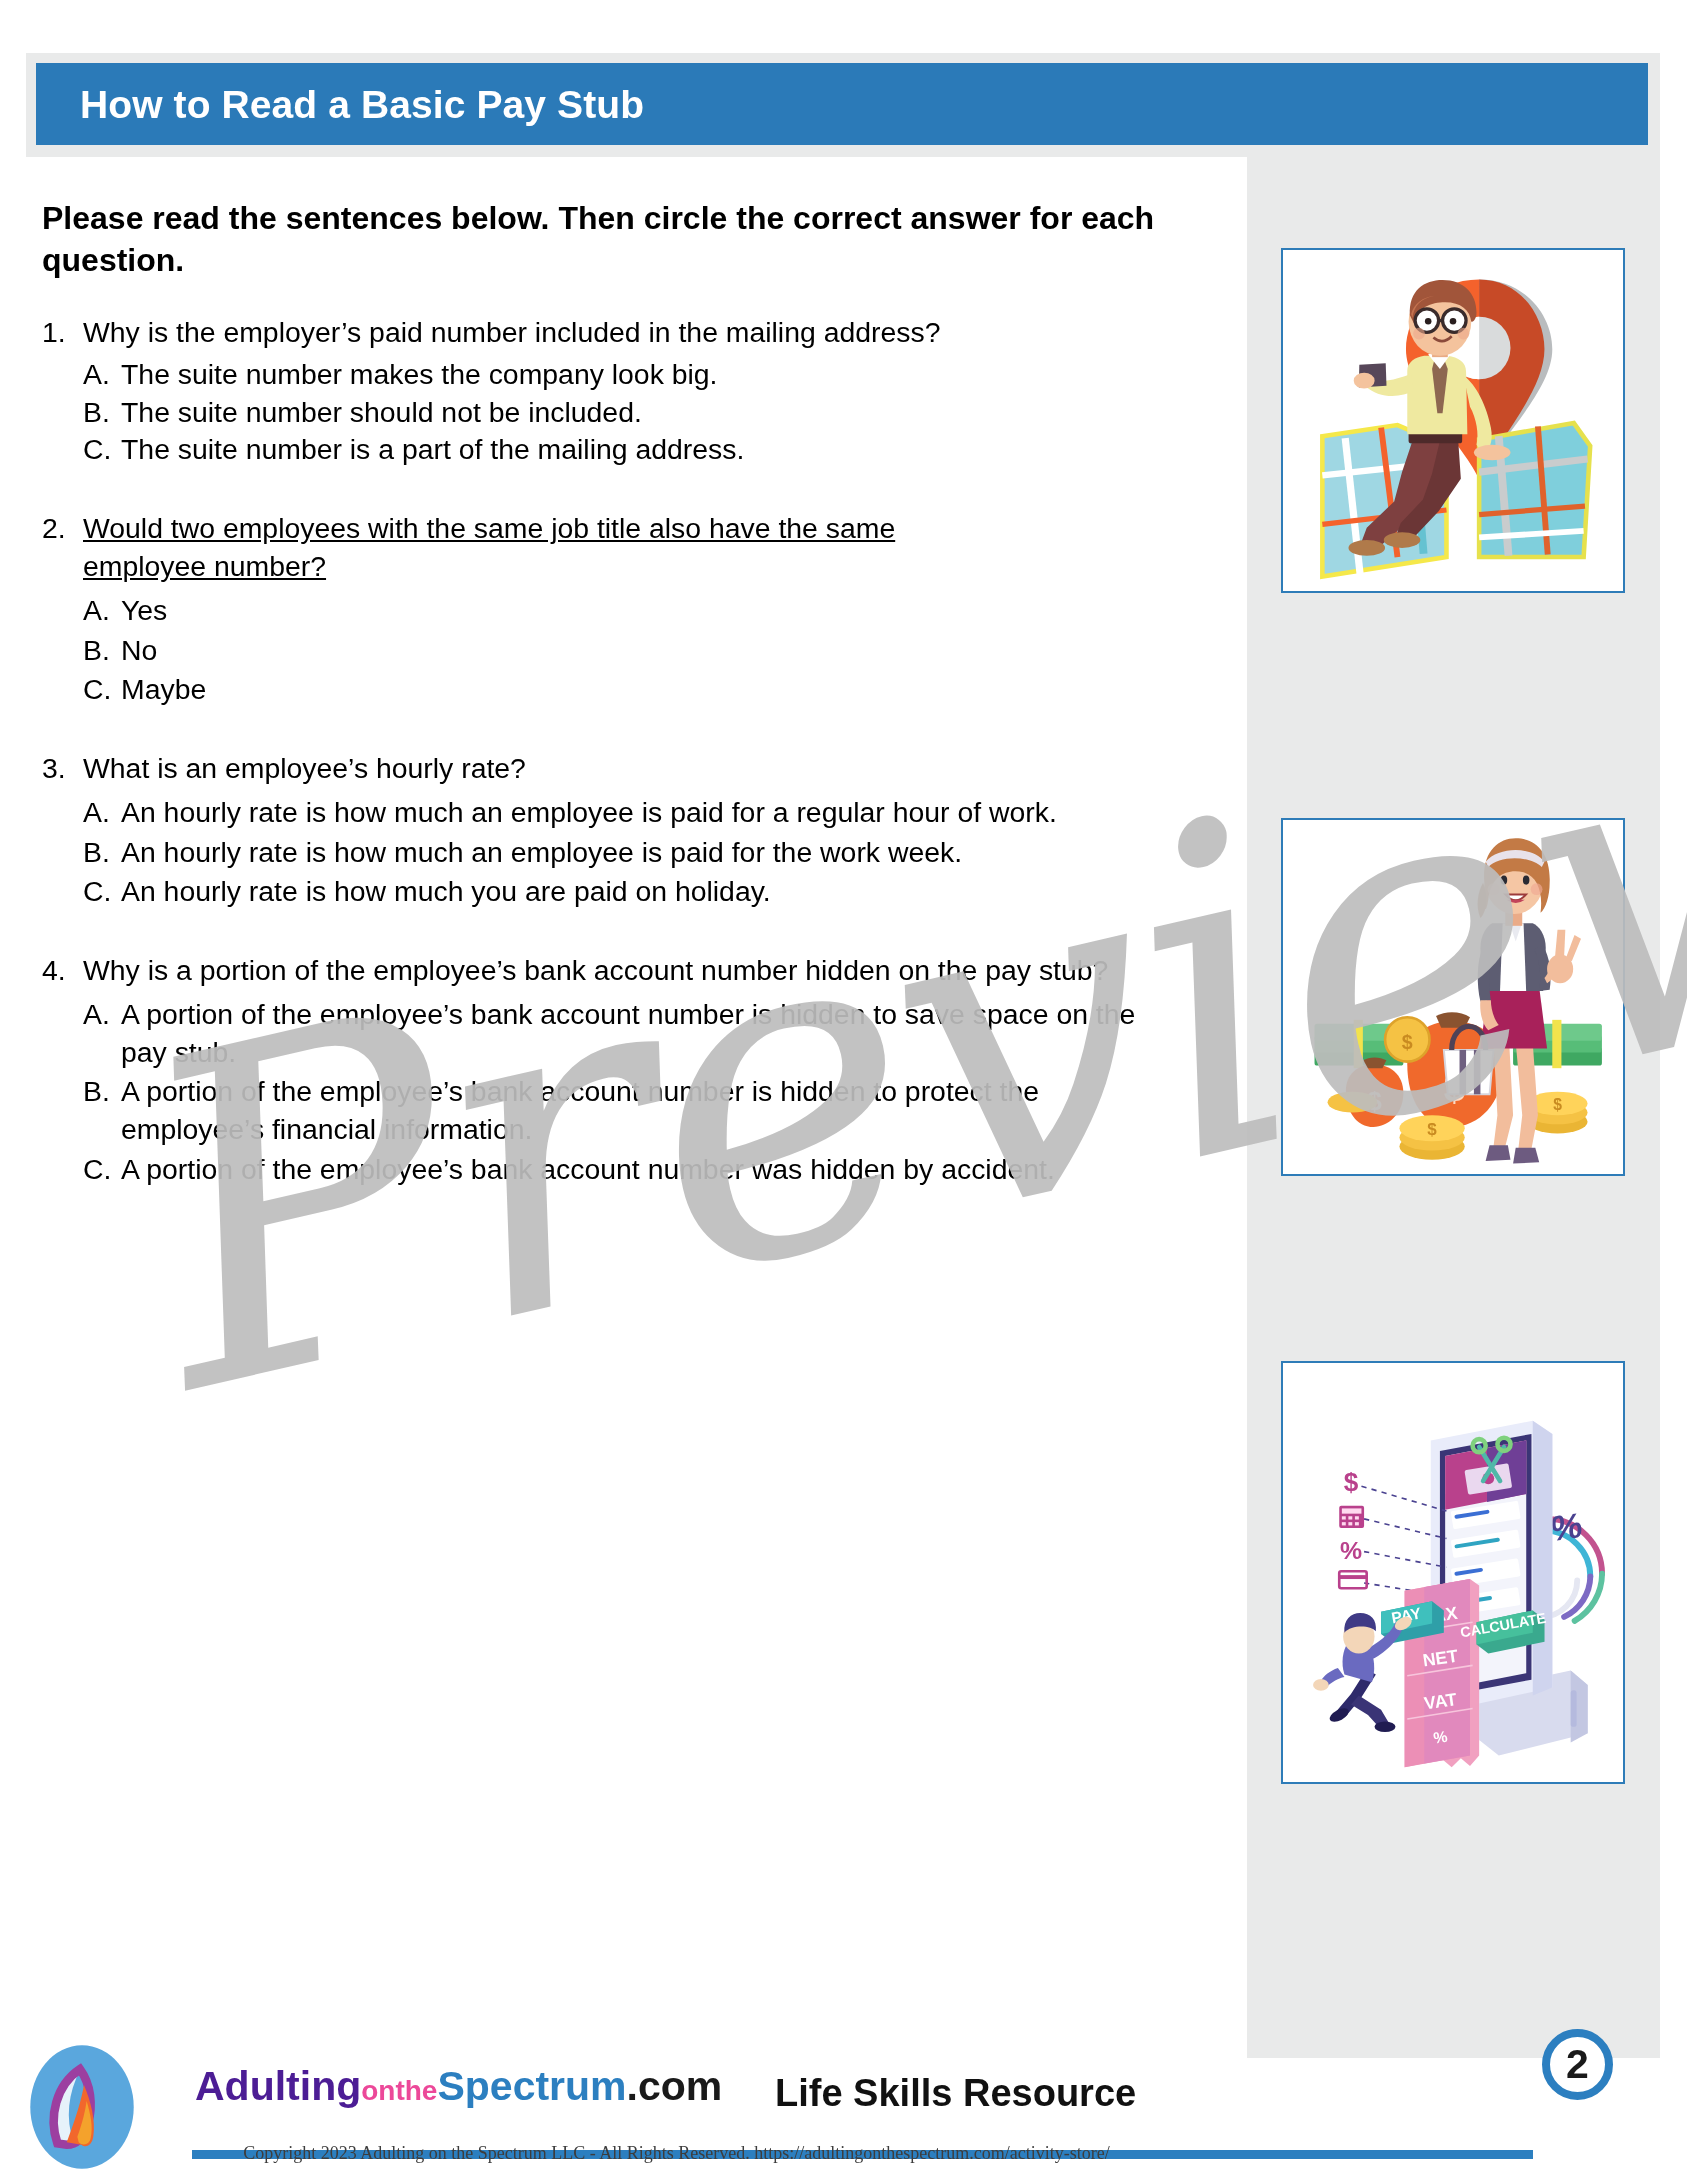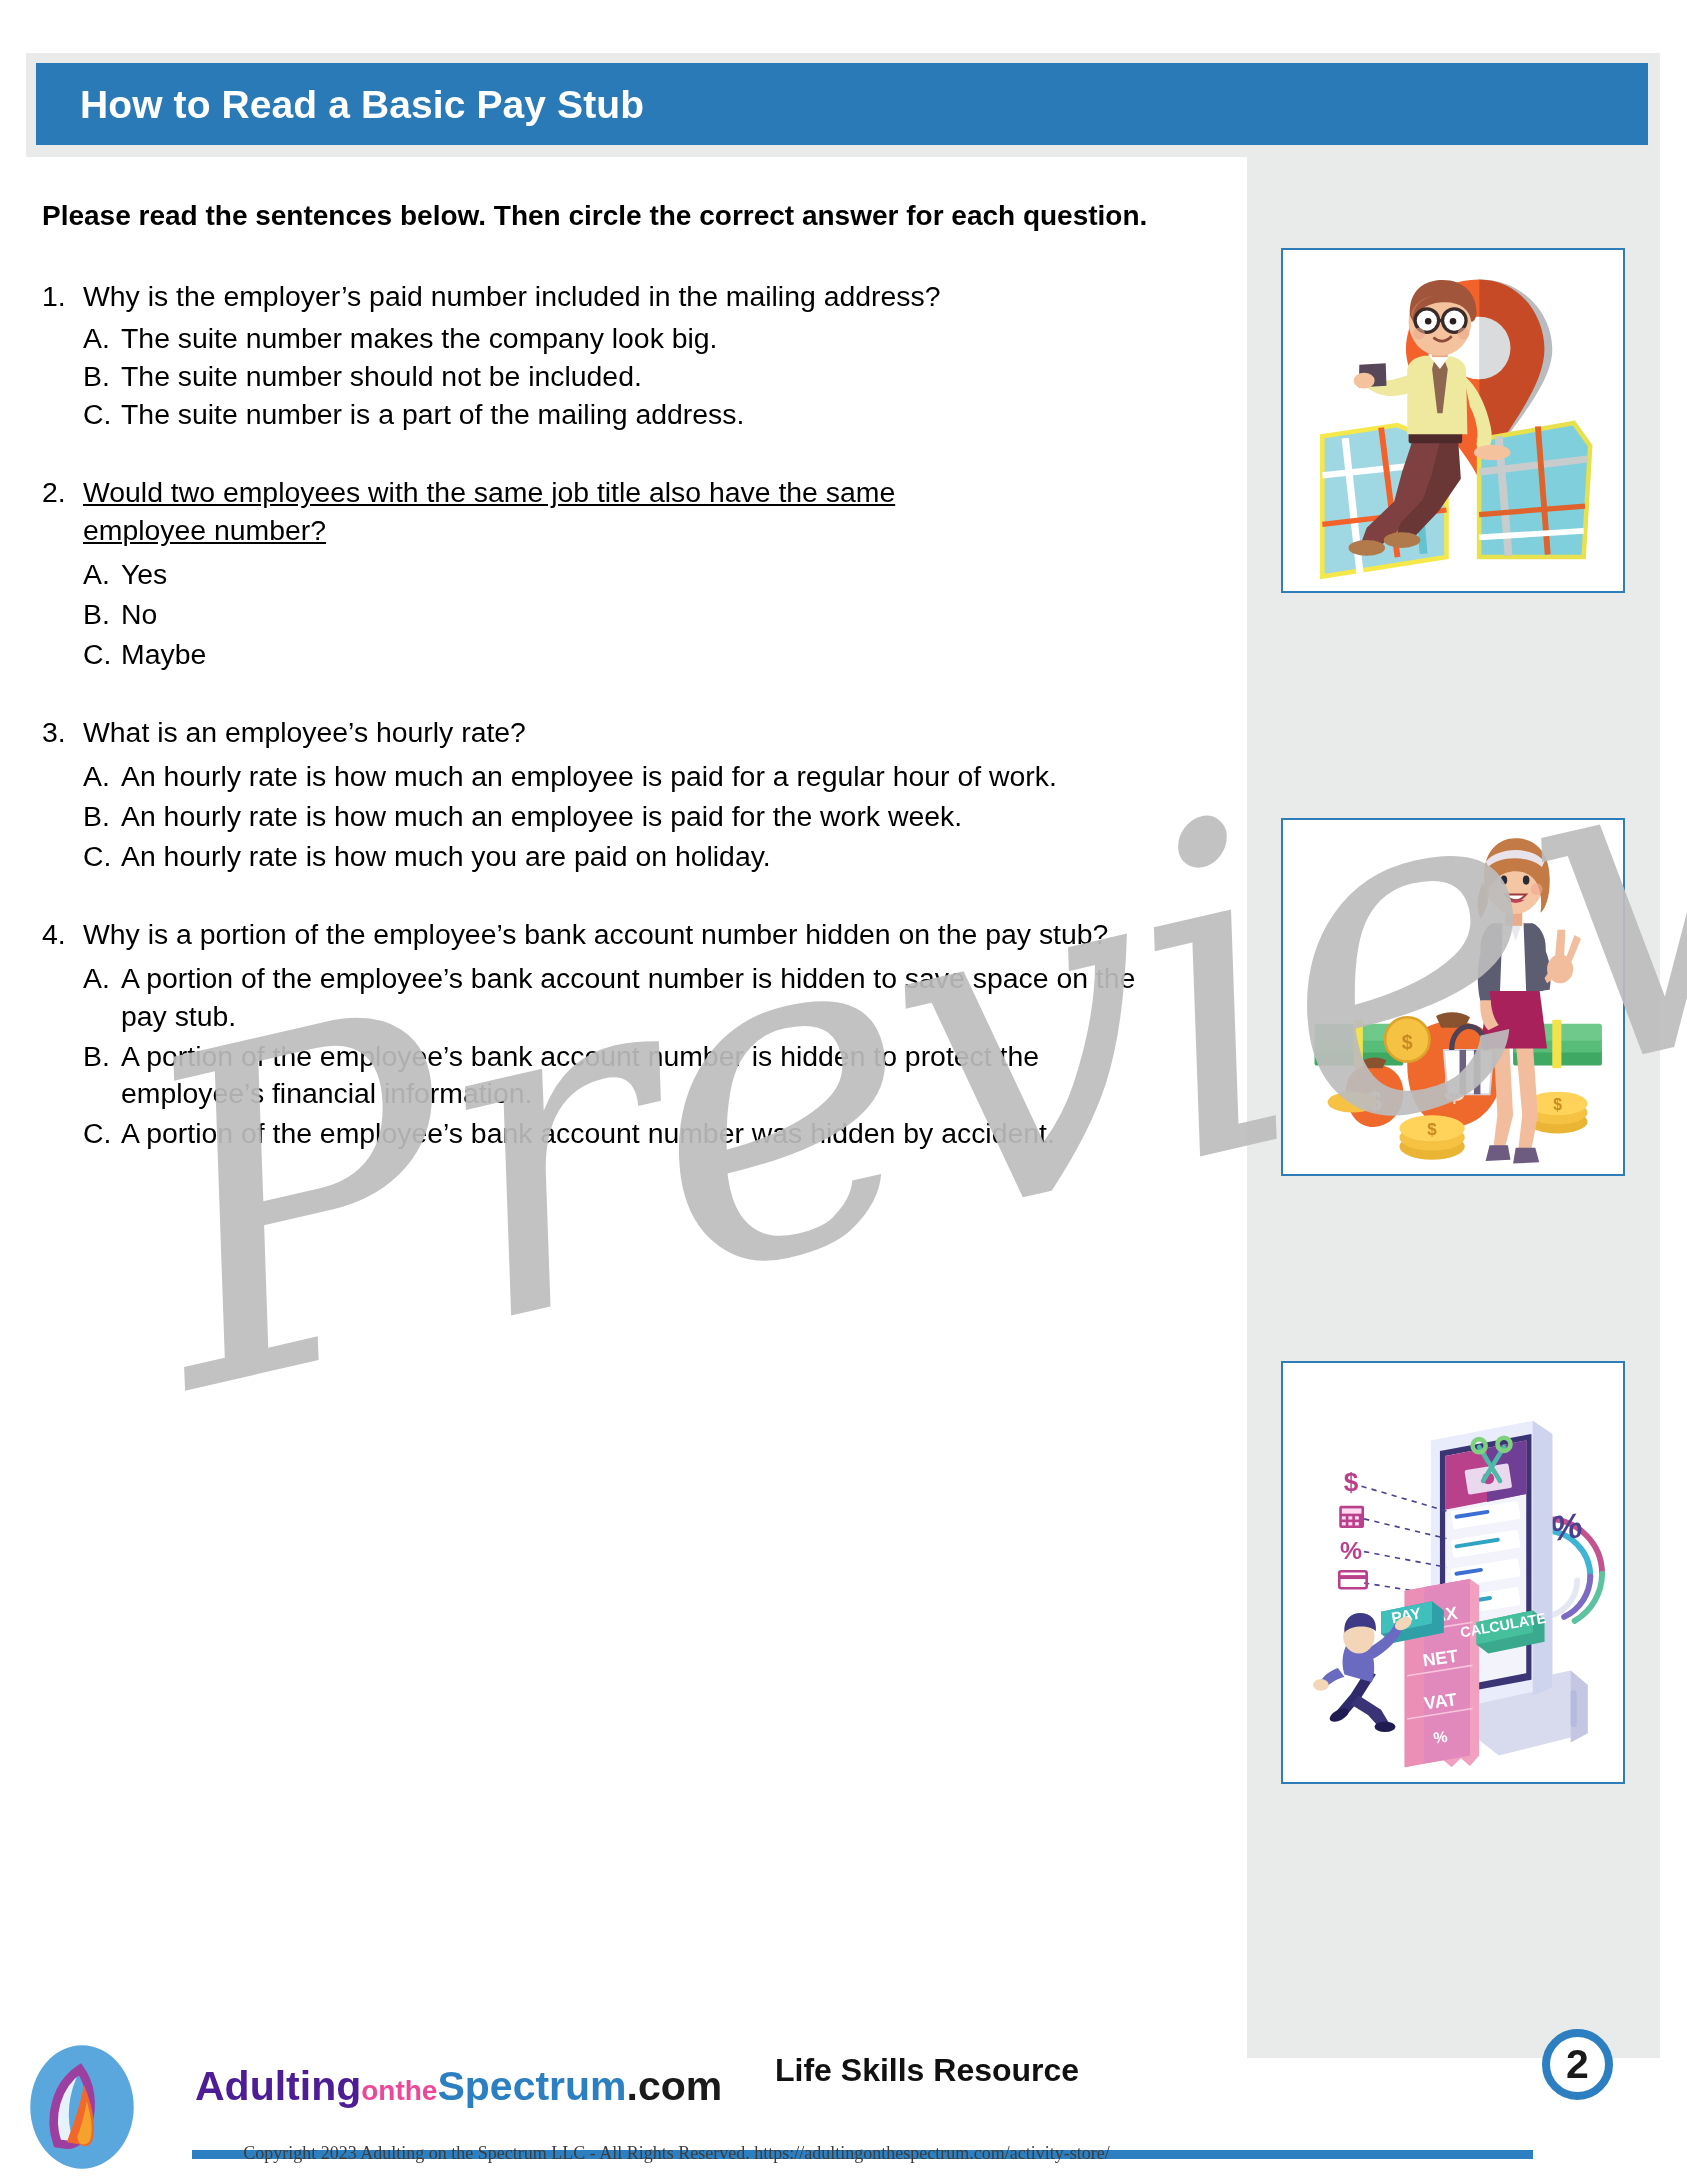--- a/index.html
+++ b/index.html
@@ -67,26 +67,26 @@
 
   
   .content-col {
     position: absolute;
     left: 42px;
     top: 198px;
     width: 1184px;
   }
 
   .instructions {
-    font-size: 28px;
+    font-size: 32px;
     font-weight: bold;
     color: #000000;
     line-height: 1.30;
     width: 1144px;
-    margin-bottom: 44px;
+    margin-bottom: 33px;
   }
 
   .question-block {
     margin-bottom: 41px;
   }
   .q-line {
     display: flex;
     font-size: 28.4px;
     color: #000000;
     line-height: 1.33;
@@ -197,22 +197,22 @@
     line-height: 1;
     white-space: nowrap;
   }
   .brand-a { color: #4c1d95; }
   .brand-on { color: #ec4899; font-size: 28px; }
   .brand-sp { color: #2c7fc0; }
   .brand-com { color: #1a1a1a; }
   .footer-tag {
     position: absolute;
     left: 775px;
-    top: 7px;
-    font-size: 32px;
+    top: 27px;
+    font-size: 38px;
     font-weight: bold;
     color: #111111;
     white-space: nowrap;
     line-height: 1;
   }
   .footer-rule {
     position: absolute;
     left: 192px;
     top: 103px;
     width: 1341px;

